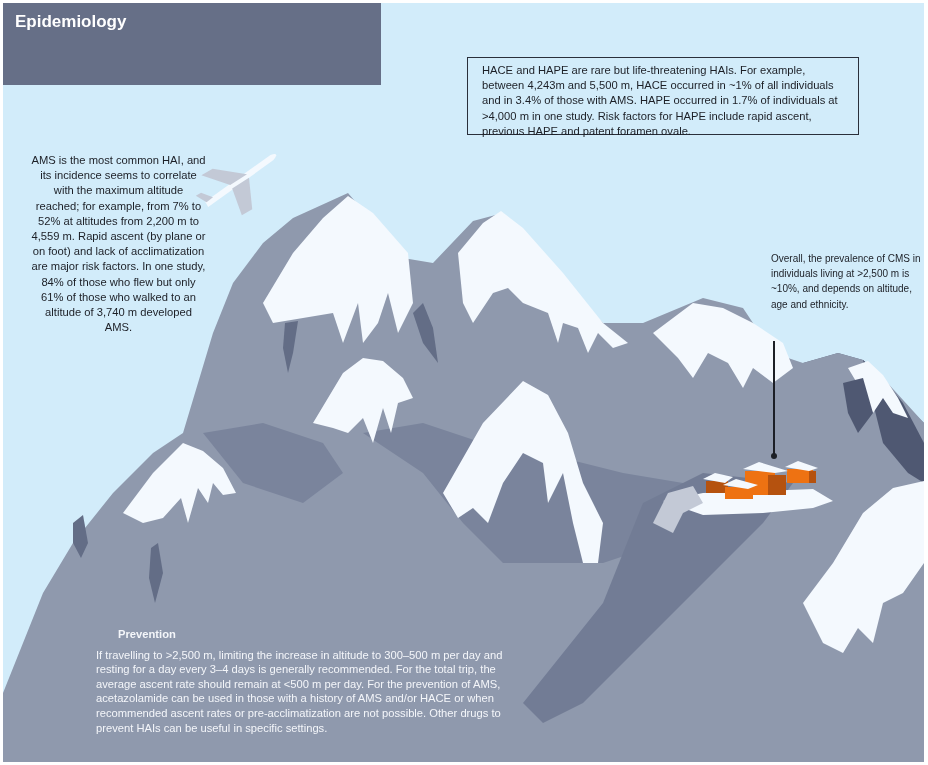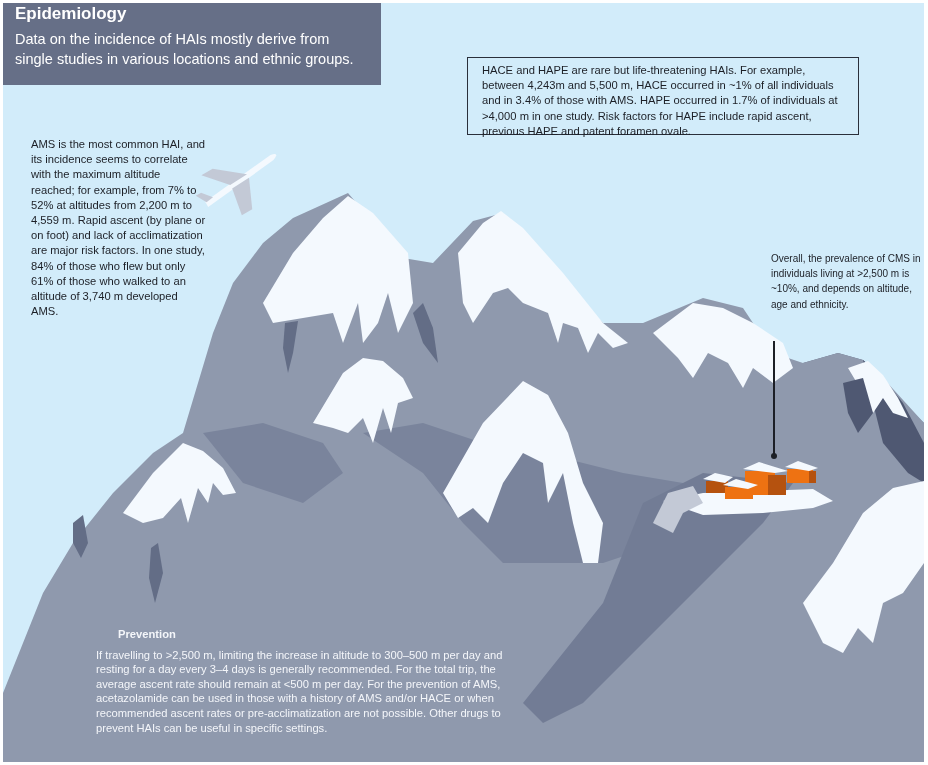--- a/index.html
+++ b/index.html
@@ -6,33 +6,33 @@
     body { width: 928px; height: 765px; position: relative; overflow: hidden; }
     .canvas {
       position: absolute; left: 3px; top: 3px; width: 921px; height: 759px;
       background: #d2ecfa; overflow: hidden;
     }
     svg.scene { position: absolute; left: 0; top: 0; }
     .title-box {
       position: absolute; left: 0; top: 0; width: 378px; height: 82px;
       background: #666f87; color: #ffffff;
       font-family: "Liberation Sans", sans-serif;
-      box-sizing: border-box; padding: 0 10px 0 12px;
+      box-sizing: border-box; padding: 8px 10px 0 12px;
     }
     .title-box .title { font-weight: bold; font-size: 17px; line-height: 22px; margin: 0 0 4px 0; }
     .title-box .subtitle { font-size: 14.5px; line-height: 20px; margin: 0; }
     .hace-box {
       position: absolute; left: 464px; top: 54px; width: 392px; height: 78px;
       border: 1.5px solid #2a2f3a; box-sizing: border-box;
       padding: 5px 8px 0 14px;
       font-family: "Liberation Sans", sans-serif; font-size: 11.2px; line-height: 15.2px; color: #1c1f26;
     }
     .ams-text {
-      position: absolute; left: 28px; top: 134px; width: 175px;
-      font-family: "Liberation Sans", sans-serif; font-size: 11.2px; line-height: 15.2px; color: #1c1f26;
+      position: absolute; left: 28px; top: 150px; width: 175px;
+      font-family: "Liberation Sans", sans-serif; font-size: 11.2px; line-height: 15.2px; color: #1c1f26; text-align: center;
     }
     .cms-text {
       position: absolute; left: 768px; top: 248px; width: 150px;
       font-family: "Liberation Sans", sans-serif; font-size: 10px; line-height: 15.2px; color: #1c1f26;
     }
     .prevention {
       position: absolute; left: 87px; top: 624px; width: 430px;
       font-family: "Liberation Sans", sans-serif; font-size: 11.2px; line-height: 14.6px; color: #f4f6fa;
     }
     .prevention .heading { font-weight: bold; margin: 0; padding-left: 28px; }
@@ -88,21 +88,20 @@
     <g transform="translate(190 152) rotate(-30 40 25)">
       <path d="M5 30 L85 22 Q95 24 85 28 L5 36 Z" fill="#f4f9fe"></path>
       <path d="M35 28 L15 5 L28 5 L55 27 Z" fill="#c3c9d6"></path>
       <path d="M35 32 L30 60 L42 60 L55 31 Z" fill="#c3c9d6"></path>
       <path d="M6 31 L0 20 L6 20 L14 30 Z" fill="#c3c9d6"></path>
     </g>
   </svg>
 
   <div class="title-box">
     <p class="title">Epidemiology</p>
-    <p class="subtitle">Data on the incidence of HAIs mostly derive from single studies in various locations and ethnic groups.</p>
   </div>
 
   <div class="hace-box">HACE and HAPE are rare but life-threatening HAIs. For example, between 4,243m and 5,500 m, HACE occurred in ~1% of all individuals and in 3.4% of those with AMS. HAPE occurred in 1.7% of individuals at &gt;4,000 m in one study. Risk factors for HAPE include rapid ascent, previous HAPE and patent foramen ovale.</div>
 
   <div class="ams-text">AMS is the most common HAI, and its incidence seems to correlate with the maximum altitude reached; for example, from 7% to 52% at altitudes from 2,200 m to 4,559 m. Rapid ascent (by plane or on foot) and lack of acclimatization are major risk factors. In one study, 84% of those who flew but only 61% of those who walked to an altitude of 3,740 m developed AMS.</div>
 
   <div class="cms-text">Overall, the prevalence of CMS in individuals living at &gt;2,500 m is ~10%, and depends on altitude, age and ethnicity.</div>
   <div class="callout-line"></div>
   <div class="callout-dot"></div>
 

